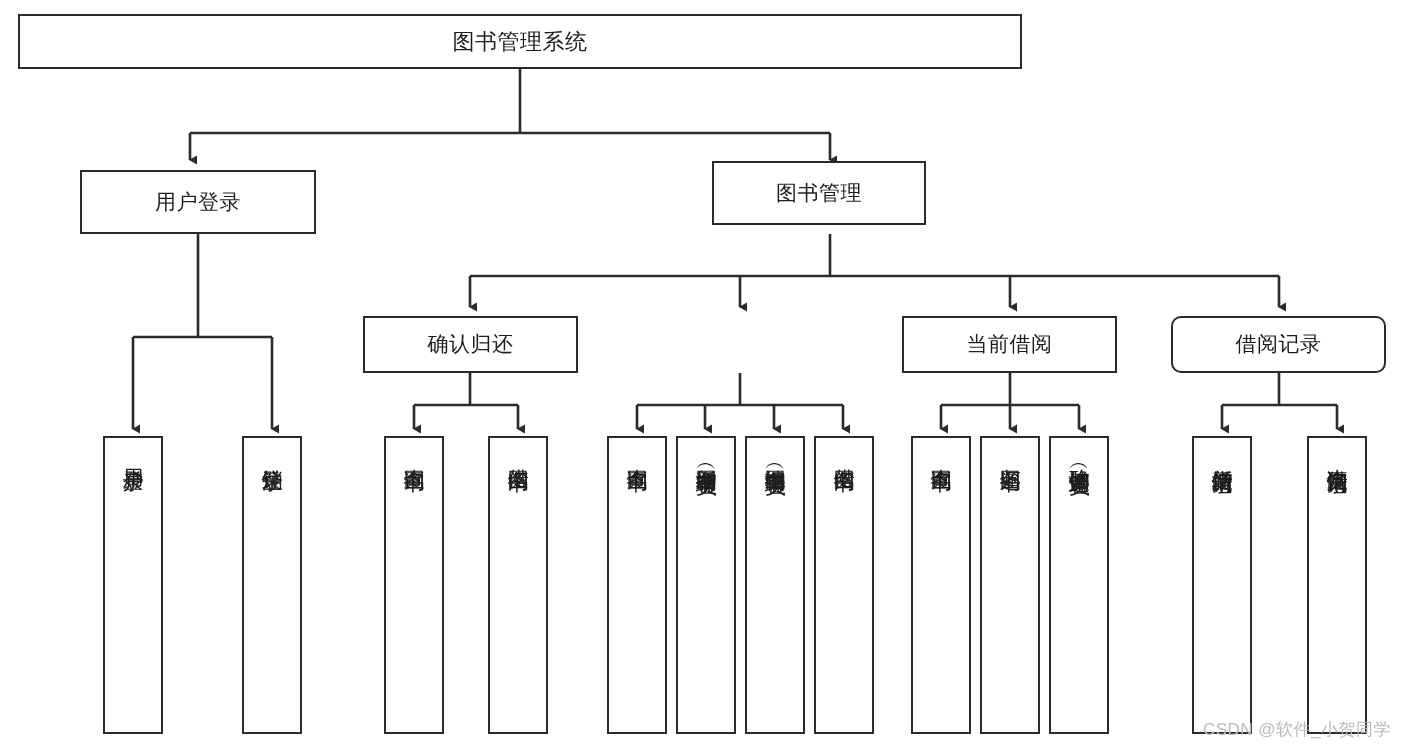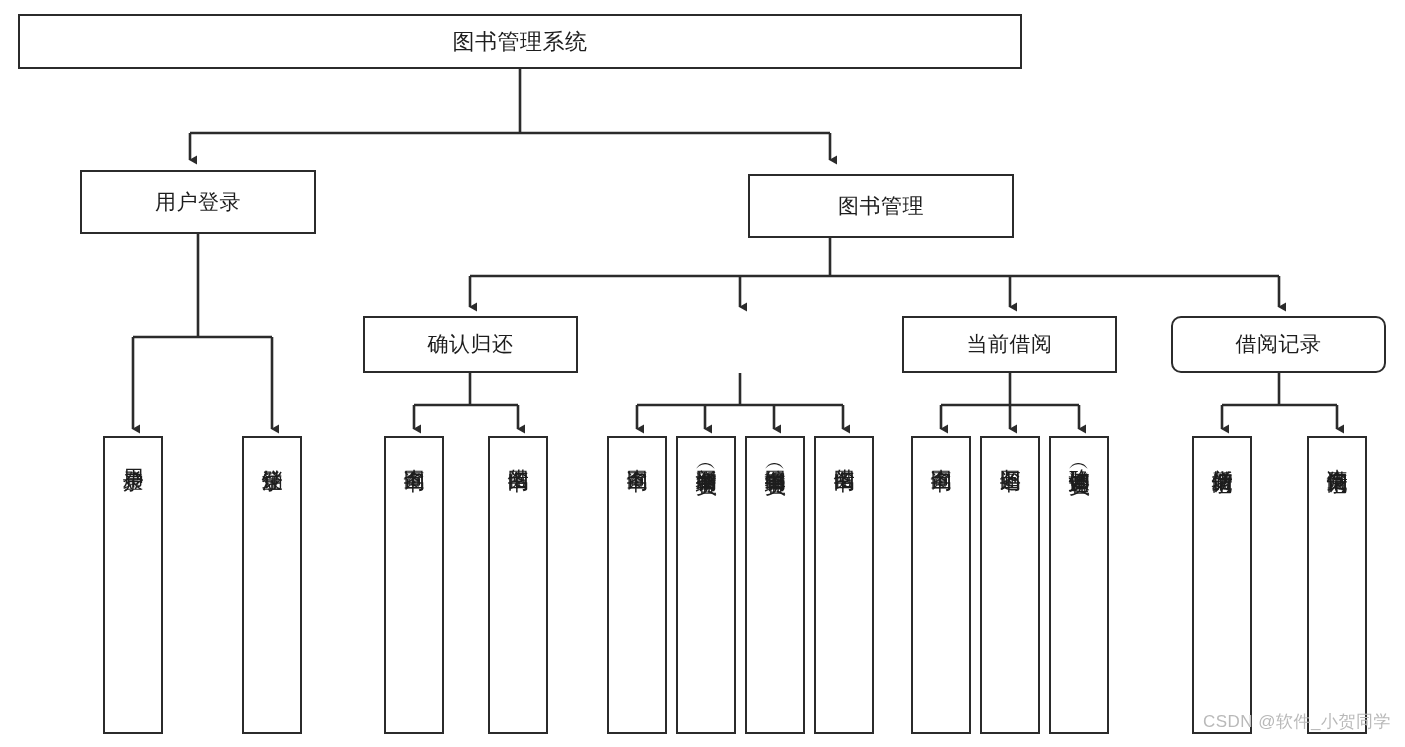--- a/index.html
+++ b/index.html
@@ -60,21 +60,21 @@
     text-orientation: upright;
     font-size: 21px;
     line-height: 1.26;
     letter-spacing: 1px;
     white-space: normal;
     max-height: 100%;
   }
   .watermark {
     position: absolute;
     right: 14px;
-    bottom: 14px;
+    bottom: 6px;
     font-size: 17px;
     color: #b9b9b9;
     z-index: 5;
     white-space: nowrap;
     letter-spacing: 0.5px;
   }
 </style>
 </head>
 <body>
 
@@ -130,21 +130,21 @@
     </g>
   </svg>
 
   <div class="node horiz root" style="left:18px; top:14px; width:1004px; height:55px;">
     <span class="node-label">图书管理系统</span>
   </div>
 
   <div class="node horiz" style="left:80px; top:170px; width:236px; height:64px;">
     <span class="node-label">用户登录</span>
   </div>
-  <div class="node horiz" style="left:712px; top:174px; width:266px; height:64px;margin-left:36px;">
+  <div class="node horiz" style="left:712px; top:161px; width:214px; height:64px;">
     <span class="node-label">图书管理</span>
   </div>
 
   <div class="node horiz" style="left:363px; top:316px; width:215px; height:57px;">
     <span class="node-label">确认归还</span>
   </div>
   <div class="node horiz" style="left:902px; top:316px; width:215px; height:57px;">
     <span class="node-label">当前借阅</span>
   </div>
   <div class="node horiz" style="left:1171px; top:316px; width:215px; height:57px;border-radius:10px;">

